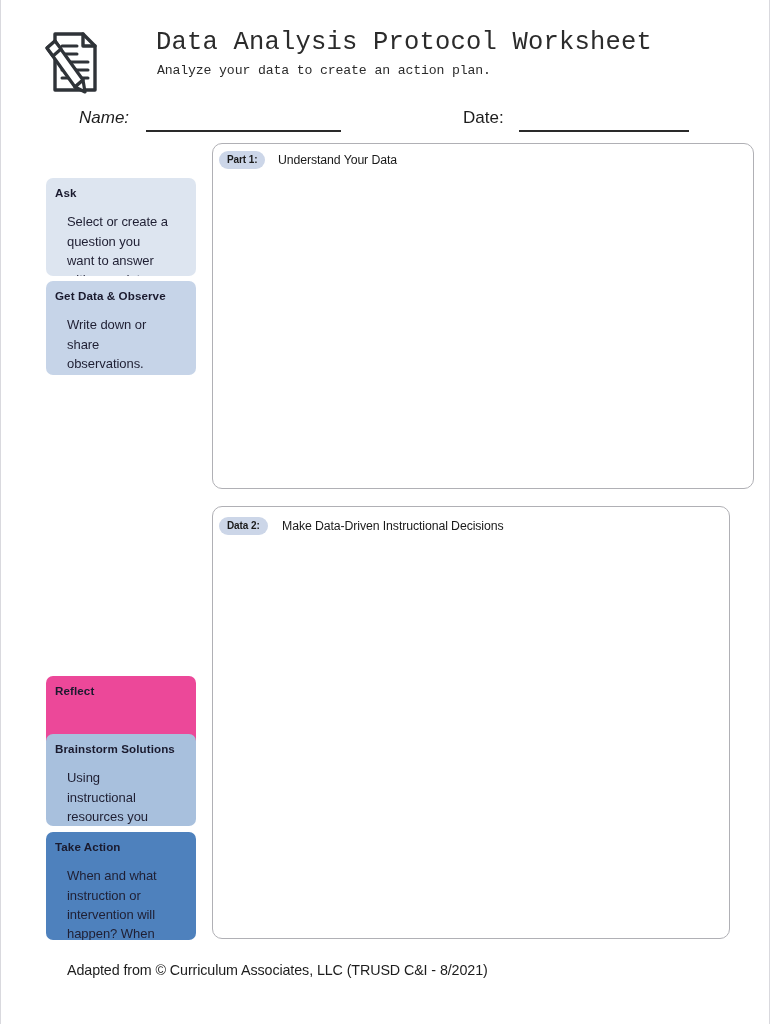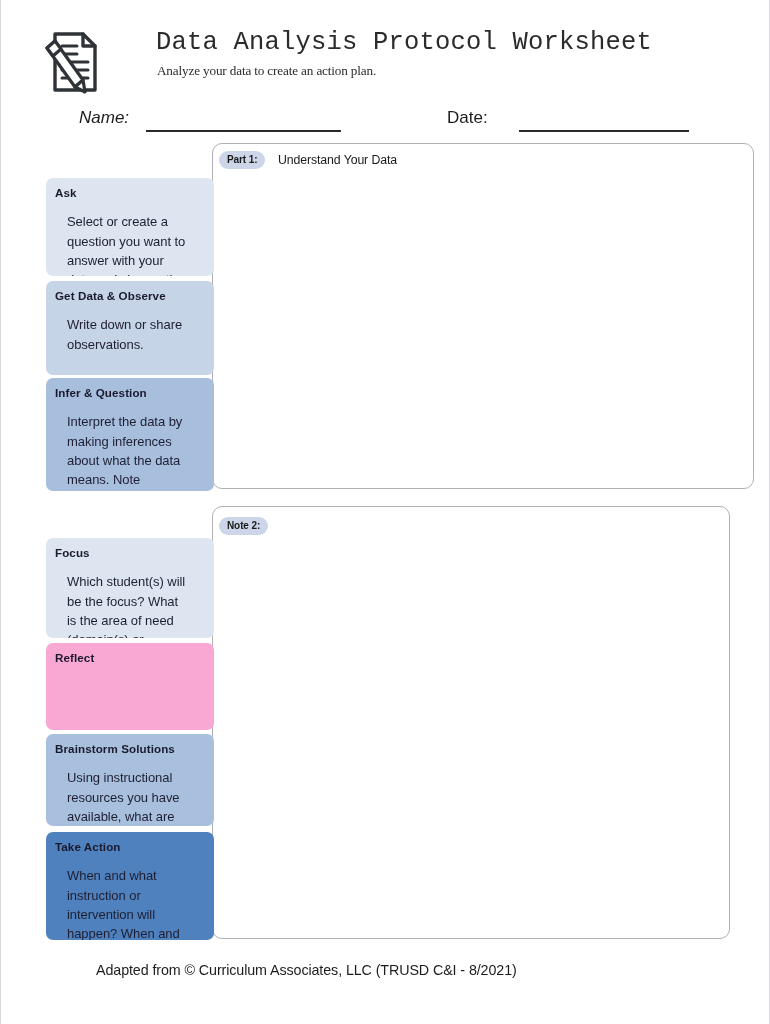--- a/index.html
+++ b/index.html
@@ -46,21 +46,21 @@
     font-family: Liberation Mono, monospace;
     font-size: 25.5px;
     color: #2b2b2b;
     letter-spacing: 0.2px;
     white-space: nowrap;
   }
   .subtitle {
     position: absolute;
     left: 156px;
     top: 63px;
-    font-family: Liberation Serif, serif;
+    font-family: Liberation Mono, monospace;
     font-size: 13.2px;
     color: #2b2b2b;
     white-space: nowrap;
     letter-spacing: -0.15px;
   }
 
   
   .namedate {
     position: absolute;
     left: 0;
@@ -69,21 +69,21 @@
     height: 30px;
   }
   .field-label {
     position: absolute;
     font-size: 17px;
     color: #1d1d1d;
     font-family: "Liberation Sans", sans-serif;
     white-space: nowrap;
   }
   .name-label { left: 78px; top: 0px; font-style: italic; }
-  .date-label { left: 446px; top: 0px; }
+  .date-label { left: 462px; top: 0px; }
   .rule {
     position: absolute;
     height: 0;
     border-bottom: 2px solid #2a2a2a;
   }
   .name-rule { left: 145px; top: 22px; width: 195px; }
   .date-rule { left: 518px; top: 22px; width: 170px; }
 
   
   .panel {
@@ -118,21 +118,21 @@
     white-space: nowrap;
     letter-spacing: -0.1px;
   }
   .title-p1 { left: 277px; top: 153px; }
   .title-p2 { left: 281px; top: 519px; }
 
   
   .step {
     position: absolute;
     left: 45px;
-    width: 168px;
+    width: 150px;
     border-radius: 7px 7px 7px 7px;
     box-sizing: border-box;
     padding: 8px 15px 6px 9px;
     overflow: hidden;
   }
   .step-heading {
     font-size: 11.6px;
     font-weight: bold;
     color: #1a1a2e;
     margin: 0 0 1px 0;
@@ -149,21 +149,20 @@
 
   
   .footer {
     position: absolute;
     left: 66px;
     top: 962px;
     font-size: 14.3px;
     color: #1d1d1d;
     white-space: nowrap;
     letter-spacing: -0.1px;
-    margin-left: 29px;
   }
 </style>
 </head>
 <body>
 
 <div class="page">
 
   <div class="header">
 
     <span class="doc-icon">
@@ -206,34 +205,27 @@
   <div class="step" style="top:178px; height:98px; background:#dde5f0;">
     <p class="step-heading">Ask</p>
     <p class="step-body">Select or create a question you want to answer with your data and choose the report that will provide it. Generate the report and review.</p>
   </div>
 
   <div class="step" style="top:281px; height:94px; background:#c6d4e8;">
     <p class="step-heading">Get Data &amp; Observe</p>
     <p class="step-body">Write down or share observations.</p>
   </div>
 
-  <div class="step" style="top:378px; height:113px; background:#a7bedd;">
-    <p class="step-heading">Infer &amp; Question</p>
-    <p class="step-body">Interpret the data by making inferences about what the data means. Note additional questions worth exploring and consider additional data sources and resources</p>
-  </div>
 
   <div class="panel panel-p2"></div>
-  <span class="part-badge badge-p2">Note 2:</span>
-
-  <div class="step" style="top:538px; height:100px; background:#dde5f0;">
-    <p class="step-heading">Focus</p>
-    <p class="step-body">Which student(s) will be the focus? What is the area of need (domain(s) or skill(s)) for this student or group of students?</p>
-  </div>
-
-  <div class="step" style="top:643px; height:87px; background:#f9a8d4;">
+  <span class="part-badge badge-p2">Data 2:</span>
+  <span class="part-title title-p2">Make Data-Driven Instructional Decisions</span>
+
+
+  <div class="step" style="top:676px; height:87px; background:#ec4899;">
     <p class="step-heading">Reflect</p>
   </div>
 
   <div class="step" style="top:734px; height:92px; background:#a8c0dd;">
     <p class="step-heading">Brainstorm Solutions</p>
     <p class="step-body">Using instructional resources you have available, what are some possible solutions?</p>
   </div>
 
   <div class="step" style="top:832px; height:108px; background:#4e81bd;">
     <p class="step-heading">Take Action</p>

